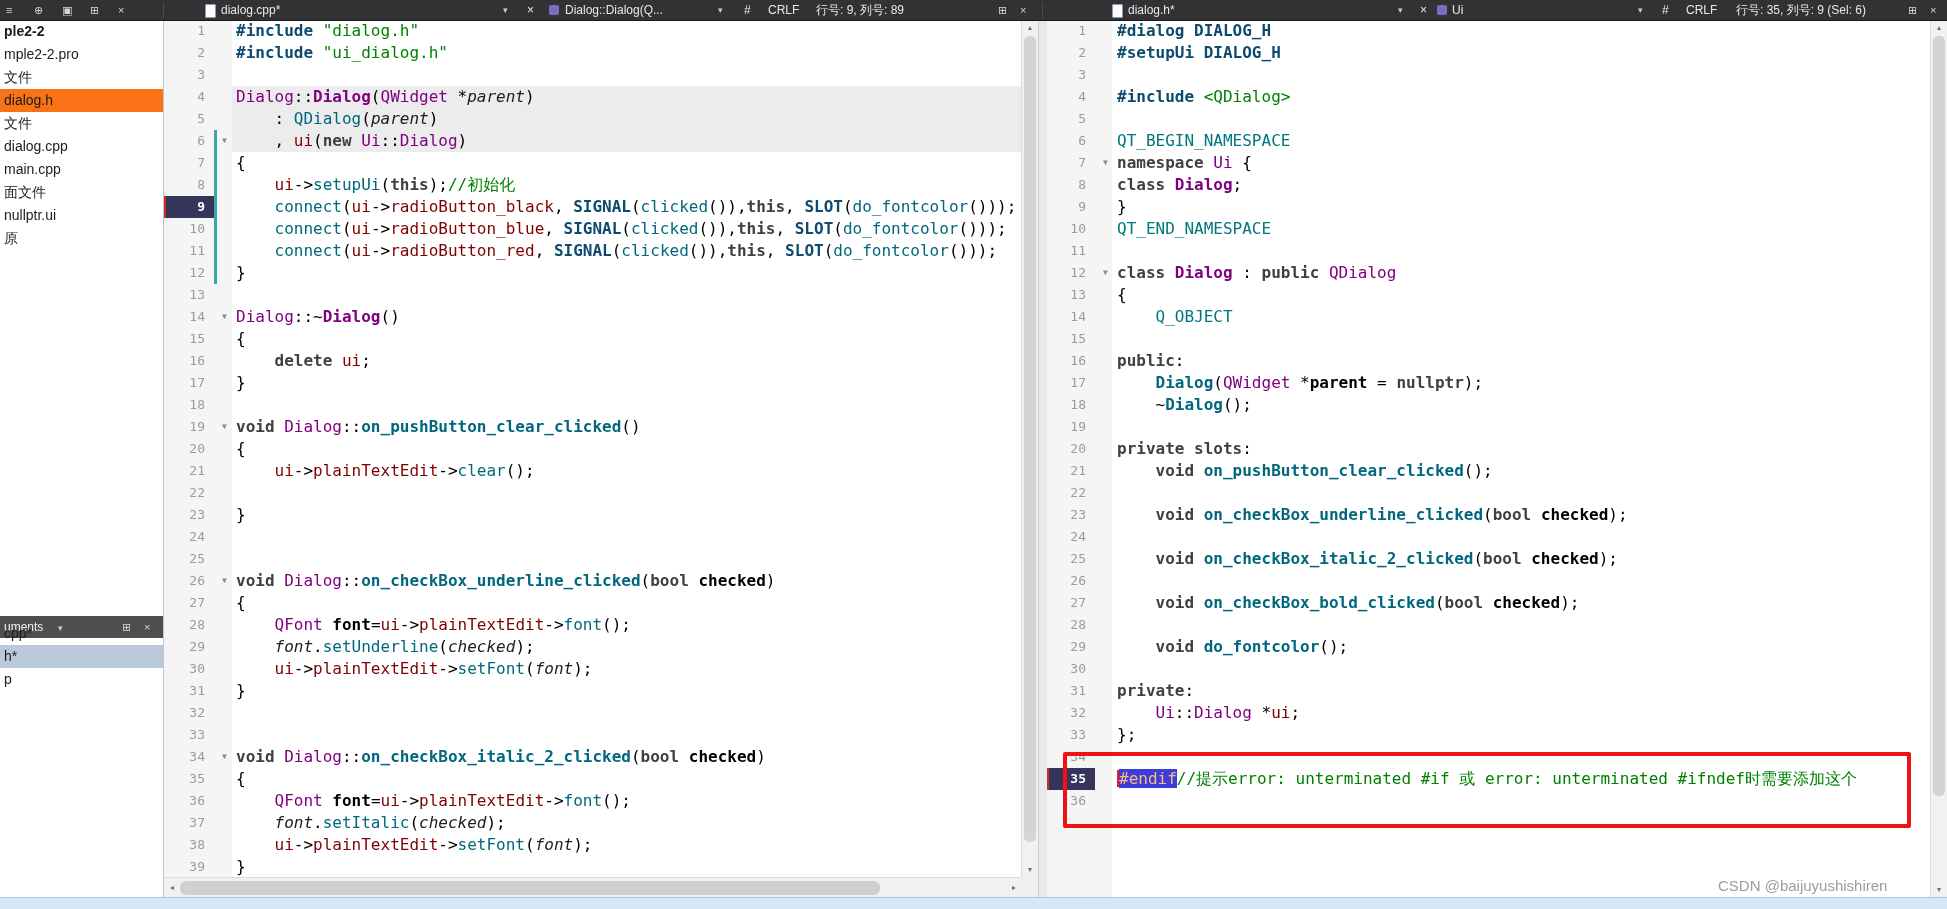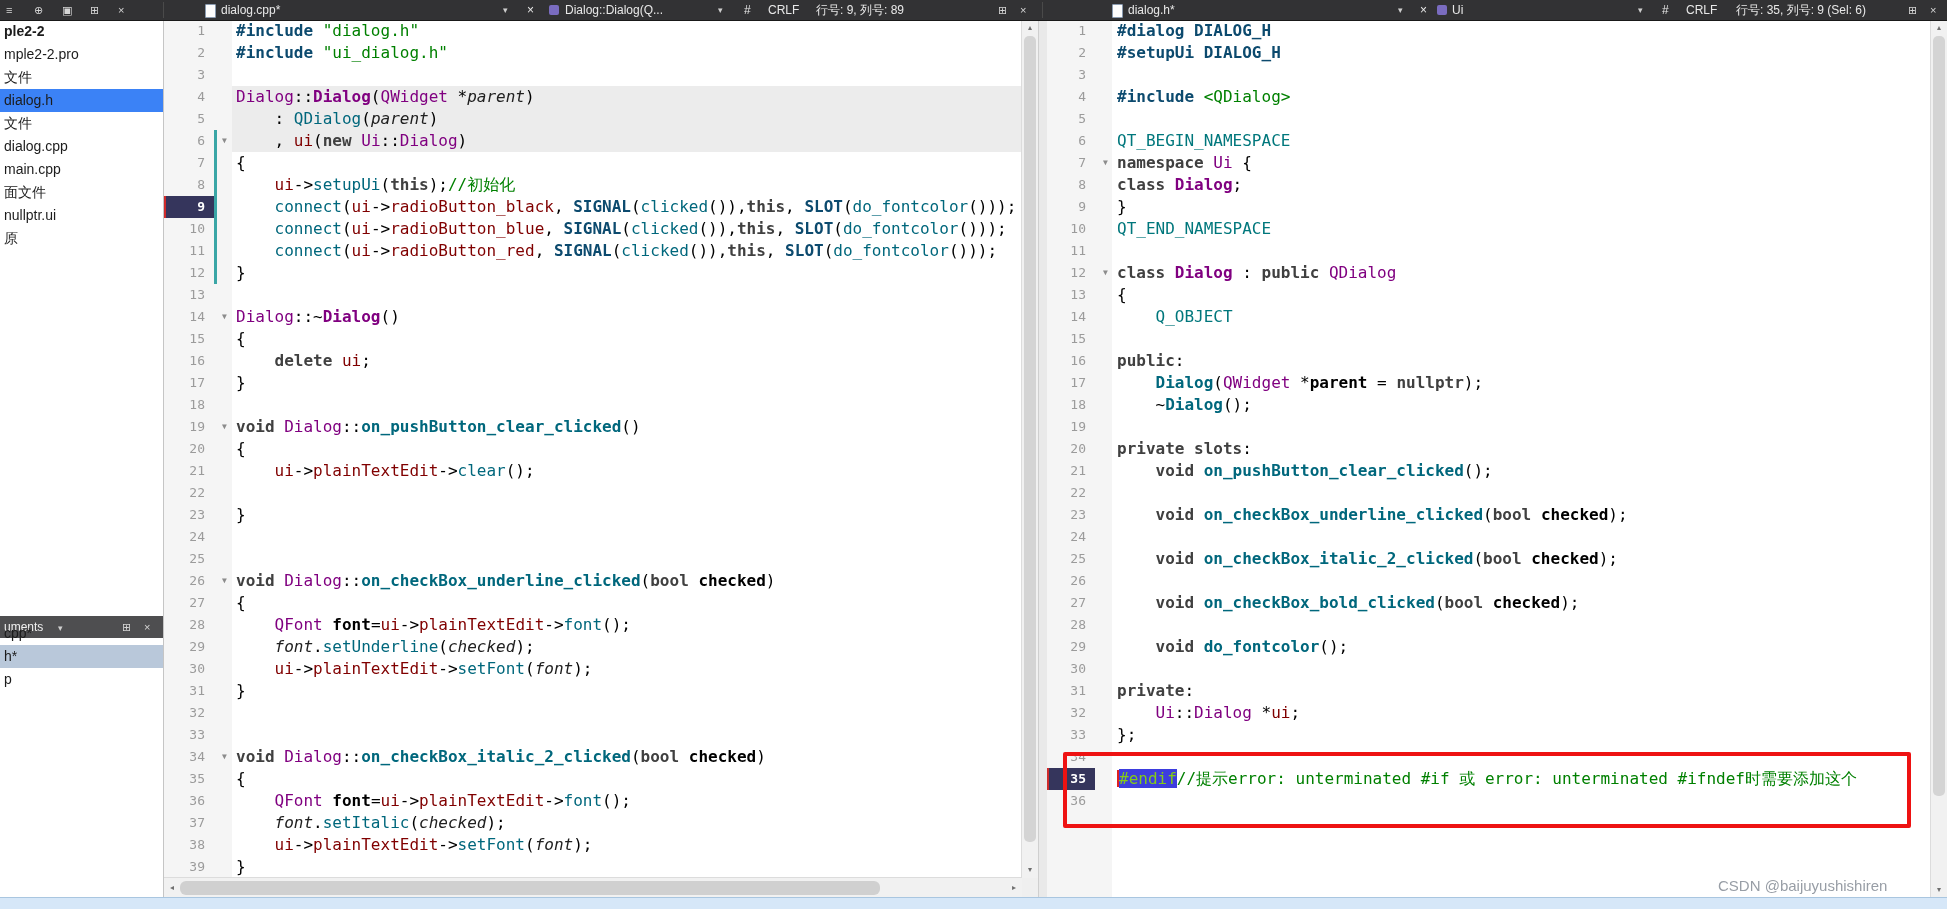--- a/index.html
+++ b/index.html
@@ -14,21 +14,21 @@
   .tb-icon{font-size:11px;color:#d6d6d6;}
   .tb-sep{position:absolute;top:2px;width:1px;height:16px;background:#4a4a4a;}
   .file-icon{position:absolute;top:4px;width:9px;height:12px;background:#fdfdfd;
              border:1px solid #8a9bb0;border-radius:1px;}
   .sym-icon{position:absolute;top:5px;width:10px;height:10px;border-radius:2px;background:#7a6cc0;}
 
   
   .sidebar{position:absolute;left:0;top:20px;width:163px;bottom:11px;background:#fff;
            border-right:1px solid #c5c5c5;overflow:hidden;}
   .tree-item{height:23px;line-height:23px;font-size:14px;color:#1c1c1c;padding-left:4px;white-space:nowrap;}
-  .tree-item.sel{background:#3b82f6;}
+  .tree-item.sel{background:#f97316;}
   .tree-item.bold{font-weight:bold;}
   .docs-header{position:absolute;left:0;top:580px;width:100%;height:22px;background:#4e4e50;
                color:#f0f0f0;font-size:12px;line-height:22px;margin-top:16px;}
   .docs-list{position:absolute;left:0;top:602px;width:100%;}
   .doc-item{height:23px;line-height:23px;font-size:14px;color:#1c1c1c;padding-left:4px;white-space:nowrap;}
   .doc-item.sel{background:#b9c8da;}
 
   
   .pane{position:absolute;top:20px;background:#fff;overflow:hidden;}
   .pane-left{left:164px;width:874px;height:878px;}
@@ -53,21 +53,21 @@
   .t-ty{color:#800080;}
   .t-tyb{color:#800080;font-weight:bold;}
   .t-st{color:#008000;}
   .t-cm{color:#008000;}
   .t-fn{color:#00677c;}
   .t-fnb{color:#00677c;font-weight:bold;}
   .t-fld{color:#800000;}
   .t-loc{color:#202020;font-style:italic;}
   .t-locb{color:#000;font-weight:bold;}
   .t-pl{color:#000;}
-  .t-sel{color:#84cc16;background:#3d3dde;}
+  .t-sel{color:#fdba74;background:#3d3dde;}
   .t-cur{display:inline-block;width:2px;height:17px;background:#e02020;vertical-align:-3px;}
 
   
   .vscroll{position:absolute;right:0;top:0;width:16px;background:#f1f1f1;border-left:1px solid #dcdcdc;z-index:5;}
   .sb-arrow{position:absolute;left:0;width:16px;height:16px;text-align:center;font-size:8px;color:#6f6f6f;line-height:16px;}
   .sb-thumb{position:absolute;left:2px;width:12px;background:#d4d4d4;border-radius:5px;}
   .hscroll{position:absolute;left:0;bottom:0;height:20px;width:858px;background:#f1f1f1;border-top:1px solid #dcdcdc;z-index:6;}
   .hs-arrow{position:absolute;top:0;width:16px;height:20px;line-height:20px;text-align:center;font-size:8px;color:#6f6f6f;}
   .hs-thumb{position:absolute;top:3px;left:16px;height:14px;width:700px;background:#d0d0d0;border-radius:6px;}
   .corner{position:absolute;right:0;bottom:0;width:16px;height:20px;background:#efefef;z-index:7;}

